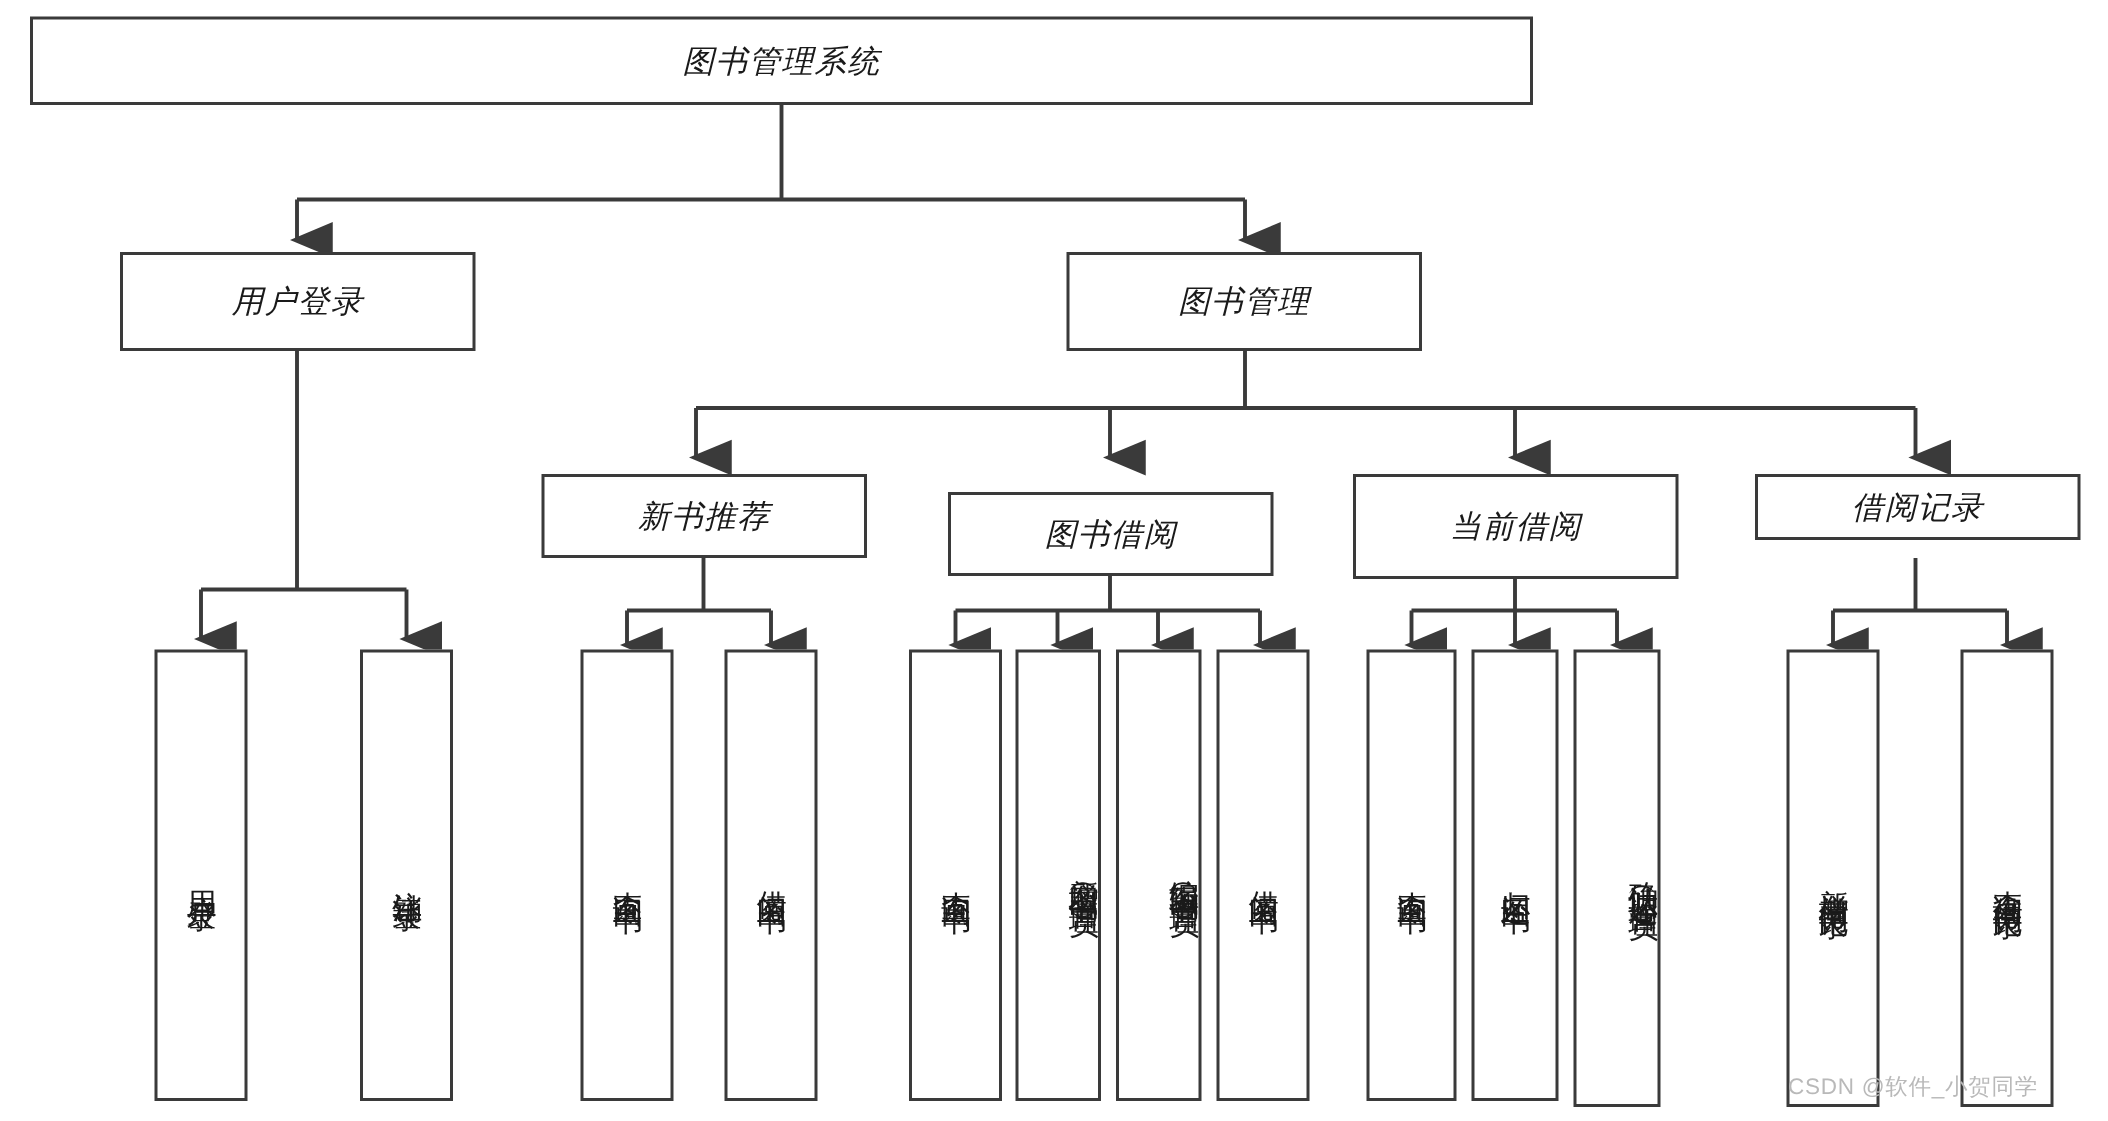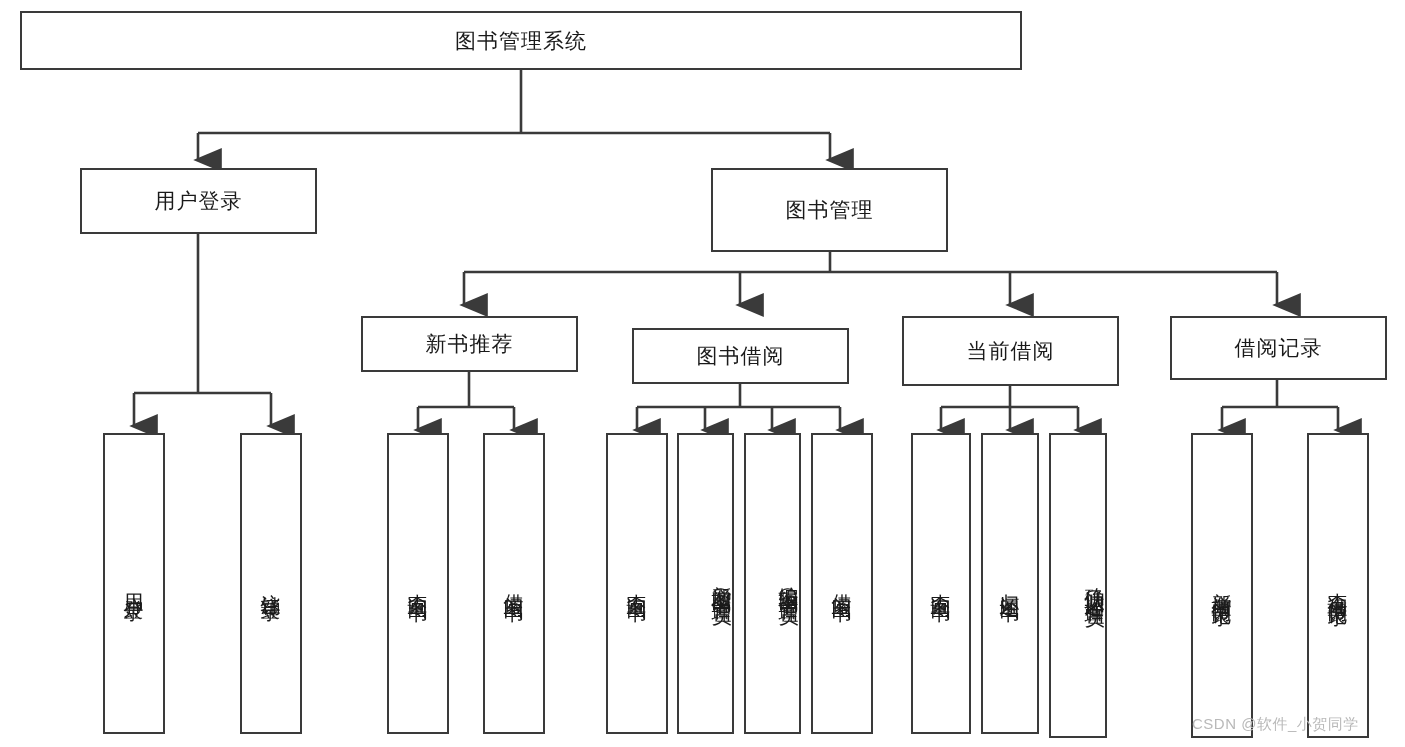--- a/index.html
+++ b/index.html
@@ -27,20 +27,21 @@
     border: 2px solid #3a3a3a;
     background: #ffffff;
     display: flex;
     align-items: center;
     justify-content: center;
     color: #1a1a1a;
   }
   .node.horiz {
     font-size: 21px;
     letter-spacing: 1px;
+    font-style: italic;
   }
   .node.vert {
     writing-mode: vertical-rl;
     text-orientation: upright;
     font-size: 20px;
     line-height: 1.0;
     letter-spacing: 3px;
     padding: 6px 0;
   }
   .node.vert.top-align {
@@ -107,29 +108,29 @@
     <path d="M 1222 407 L 1338 407"></path>
     <path d="M 1222 407 L 1222 430" marker-end="url(#arrow)"></path>
     <path d="M 1338 407 L 1338 430" marker-end="url(#arrow)"></path>
   </g>
 </svg>
 
 <div class="node horiz" style="left:20px; top:11px; width:1002px; height:59px;">图书管理系统</div>
 
 <div class="node horiz" style="left:80px; top:168px; width:237px; height:66px;">用户登录</div>
 
-<div class="node horiz" style="left:711px; top:168px; width:237px; height:84px;">图书管理</div>
+<div class="node horiz" style="left:711px; top:168px; width:237px; height:66px;">图书管理</div>
 
 <div class="node horiz" style="left:361px; top:316px; width:217px; height:56px;text-align:right;">新书推荐</div>
 
 <div class="node horiz" style="left:632px; top:328px; width:217px; height:56px;">图书借阅</div>
 
 <div class="node horiz" style="left:902px; top:316px; width:217px; height:70px;">当前借阅</div>
 
-<div class="node horiz" style="left:1170px; top:316px; width:217px; height:64px;">借阅记录</div>
+<div class="node horiz" style="left:1170px; top:316px; width:217px; height:44px;">借阅记录</div>
 
 <div class="node vert" style="left:103px; top:433px; width:62px; height:301px;">用户登录</div>
 
 <div class="node vert" style="left:240px; top:433px; width:62px; height:301px;">注销登录</div>
 
 <div class="node vert" style="left:387px; top:433px; width:62px; height:301px;">查询图书</div>
 
 <div class="node vert" style="left:483px; top:433px; width:62px; height:301px;">借阅图书</div>
 
 <div class="node vert" style="left:606px; top:433px; width:62px; height:301px;">查询图书</div>

